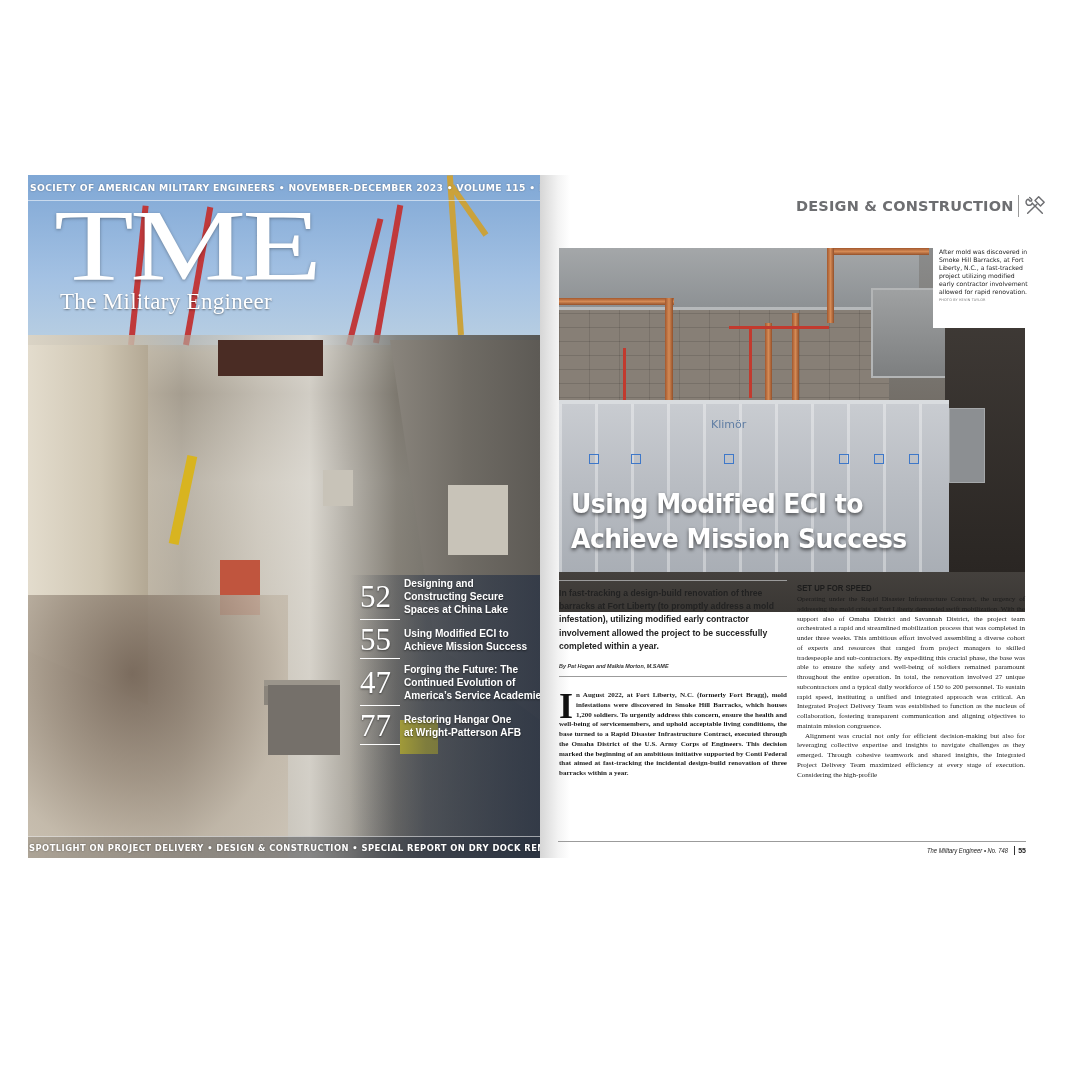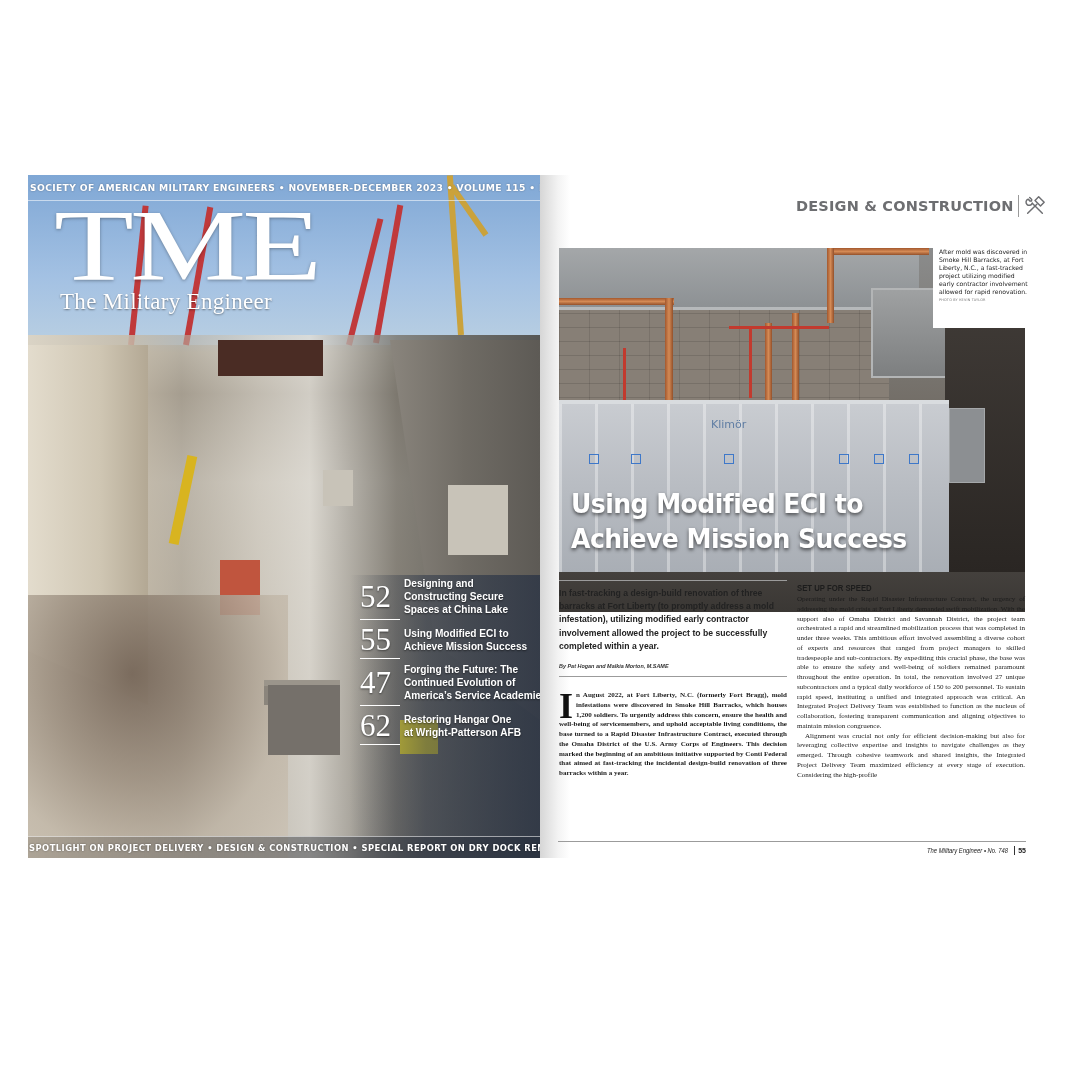--- a/index.html
+++ b/index.html
@@ -203,21 +203,21 @@
     </div>
     <div class="toc-item">
       <div class="toc-num">47</div>
       <div class="toc-title">
         <div>Forging the Future: The</div>
           <div>Continued Evolution of</div>
           <div>America’s Service Academies</div>
       </div>
     </div>
     <div class="toc-item">
-      <div class="toc-num">62</div>
+      <div class="toc-num">77</div>
       <div class="toc-title">
         <div>Restoring Hangar One</div>
           <div>at Wright-Patterson AFB</div>
       </div>
     </div>
   </div>
 
   <div class="cover-bottombar">SPOTLIGHT ON PROJECT DELIVERY  •  DESIGN &amp; CONSTRUCTION  •  SPECIAL REPORT ON DRY DOCK RENOVATIONS</div>
 </div>
 <div class="spine-shadow"></div>

